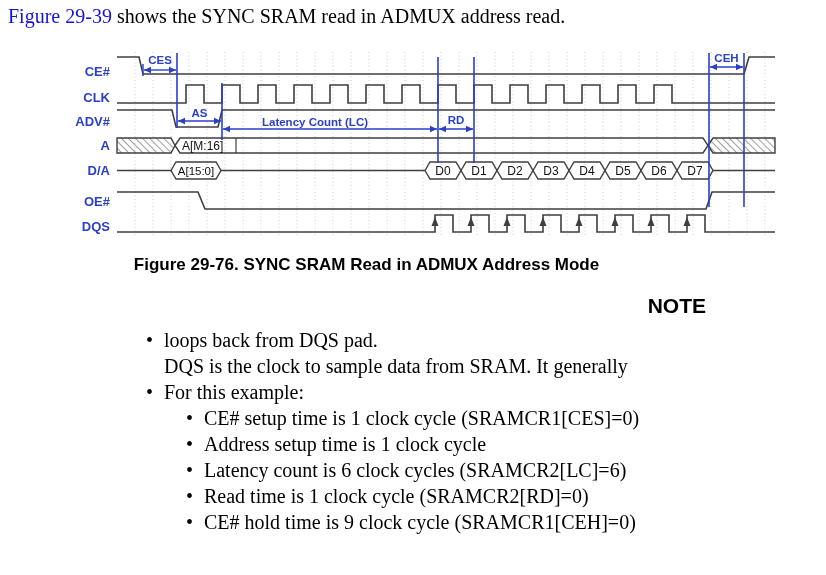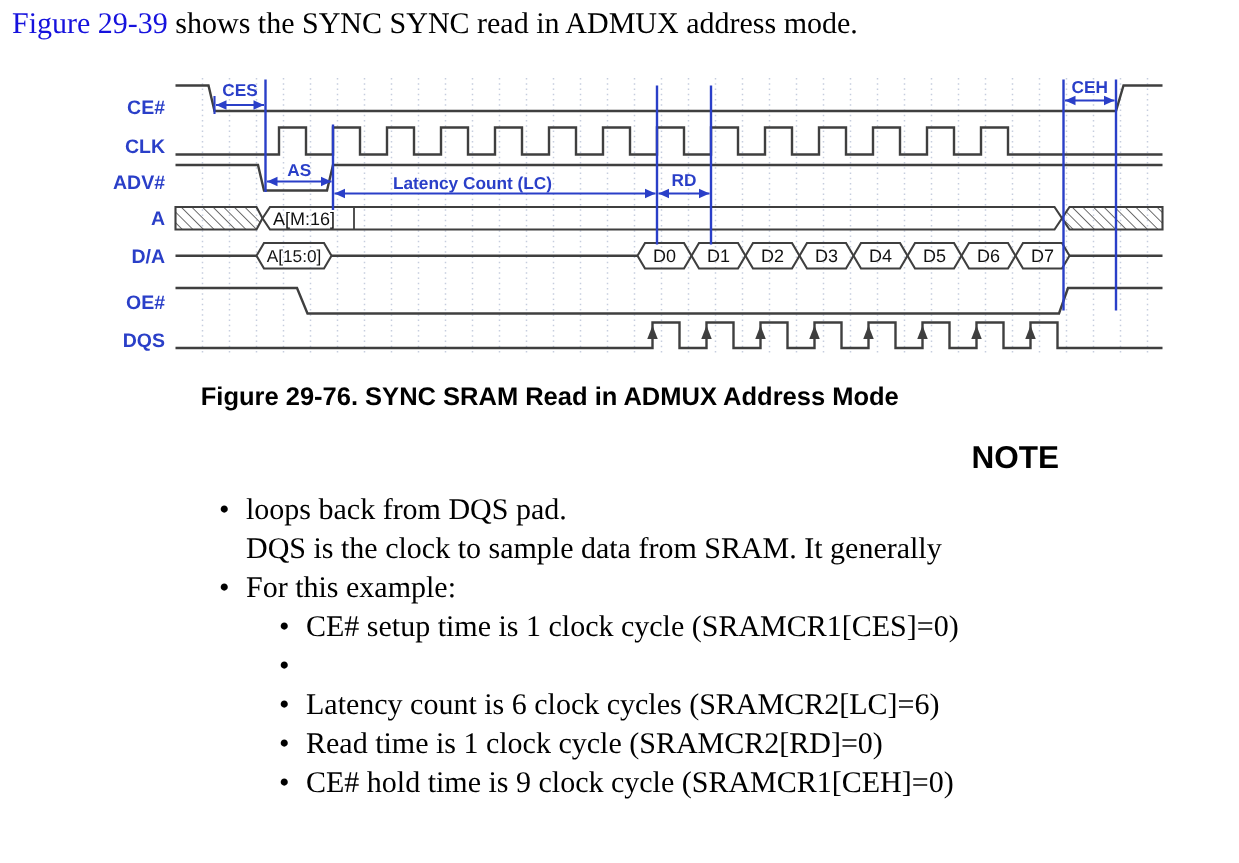--- a/index.html
+++ b/index.html
@@ -18,21 +18,21 @@
   .item{display:flex;}
   .item.l2{padding-left:40px;}
   .bullet{flex:none;width:18px;}
   .lines{flex:1;}
   svg text{font-family:"Liberation Sans",sans-serif;}
 </style>
 </head>
 <body>
 
 <div>
-  <p class="para"><a class="link">Figure 29-39</a><span> shows the SYNC SYNC read in ADMUX address mode.</span></p>
+  <p class="para"><a class="link">Figure 29-39</a><span> shows the SYNC SRAM read in ADMUX address read.</span></p>
 
   <svg class="diagram" width="826" height="204" viewBox="0 0 826 204">
     <defs>
       <pattern id="hatch" width="5" height="5" patternUnits="userSpaceOnUse" patternTransform="rotate(-45)">
         <line x1="0" y1="0" x2="0" y2="5" stroke="#3f3f3f" stroke-width="1"></line>
       </pattern>
     </defs>
   <line x1="135" y1="6" x2="135" y2="190" stroke="#c6cdde" stroke-width="1" stroke-dasharray="1 2.5"></line>
       <line x1="153" y1="6" x2="153" y2="190" stroke="#c6cdde" stroke-width="1" stroke-dasharray="1 2.5"></line>
       <line x1="171" y1="6" x2="171" y2="190" stroke="#c6cdde" stroke-width="1" stroke-dasharray="1 2.5"></line>
@@ -162,20 +162,21 @@
       </div>
       <div class="item l2">
         <span class="bullet">•</span>
         <div class="lines">
           <div>CE# setup time is 1 clock cycle (SRAMCR1[CES]=0)</div>
         </div>
       </div>
       <div class="item l2">
         <span class="bullet">•</span>
         <div class="lines">
+          <div>Address setup time is 1 clock cycle</div>
         </div>
       </div>
       <div class="item l2">
         <span class="bullet">•</span>
         <div class="lines">
           <div>Latency count is 6 clock cycles (SRAMCR2[LC]=6)</div>
         </div>
       </div>
       <div class="item l2">
         <span class="bullet">•</span>

